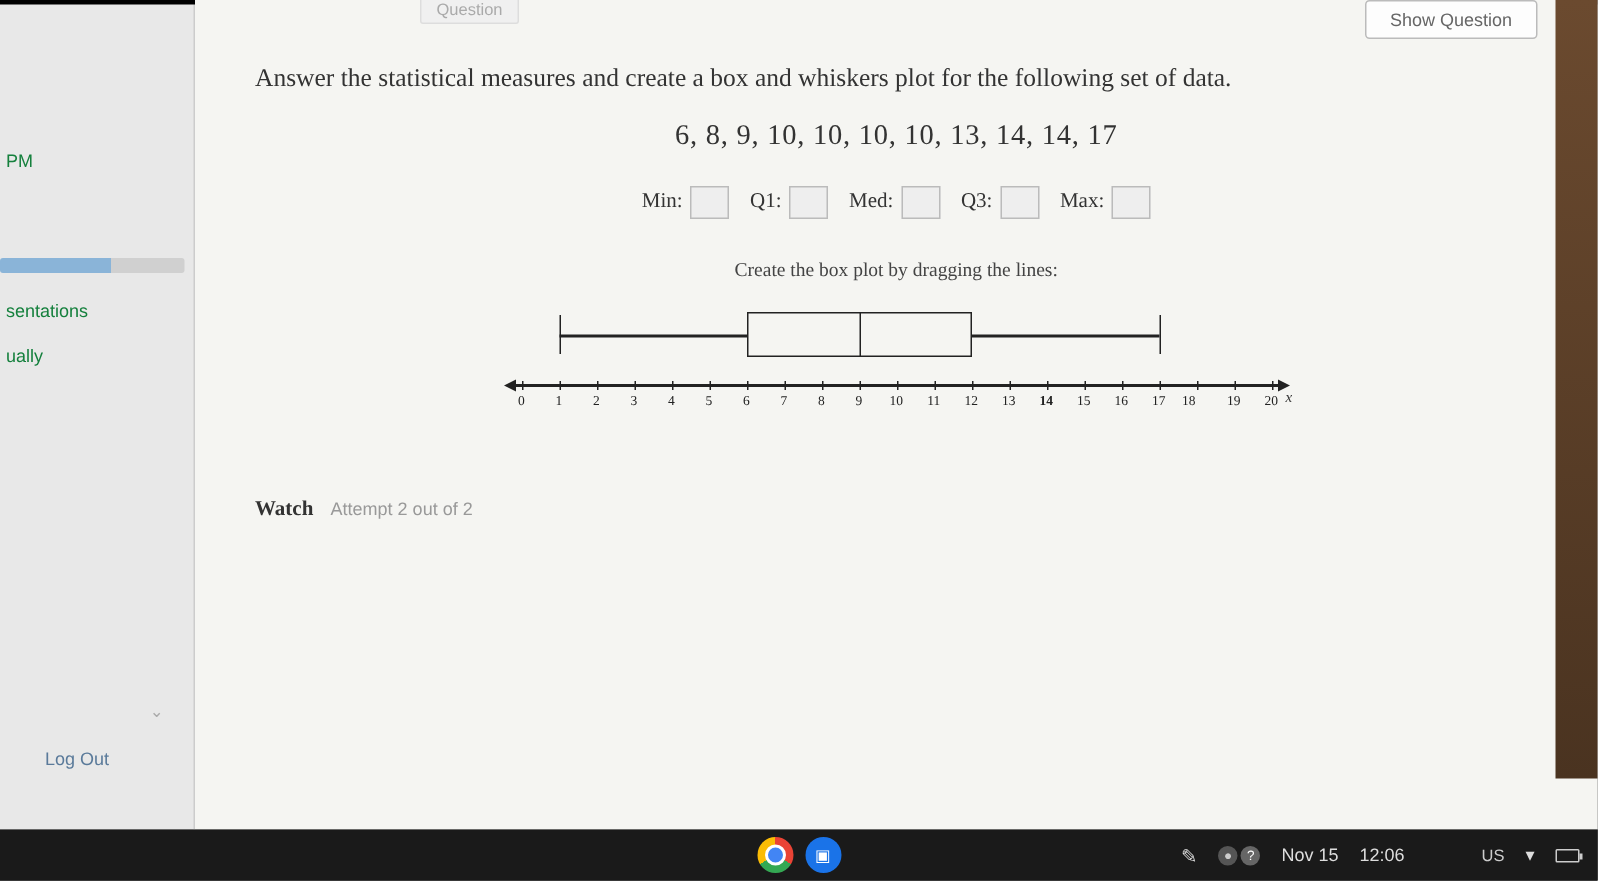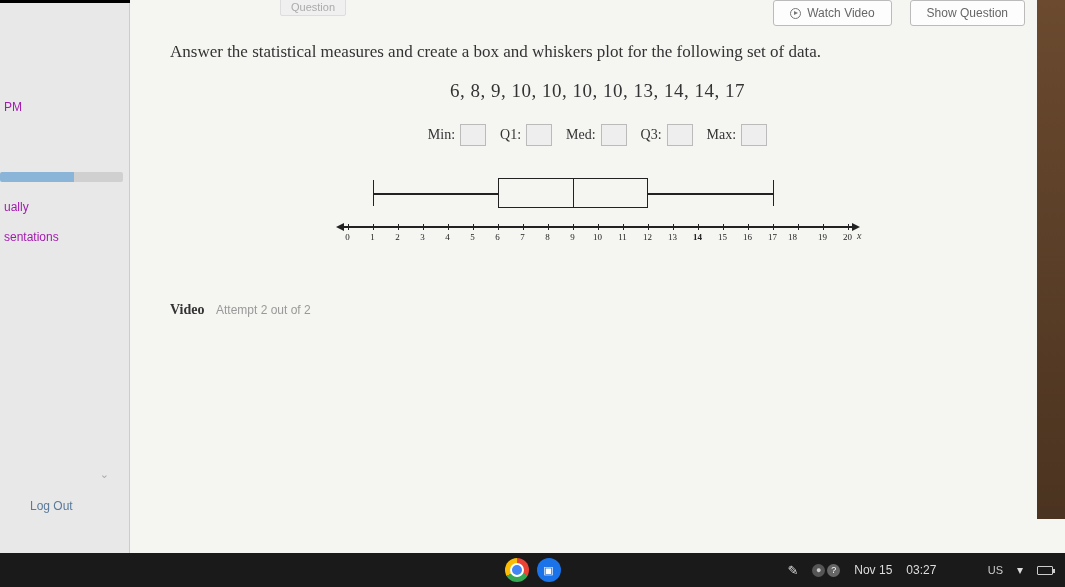--- a/index.html
+++ b/index.html
@@ -28,21 +28,21 @@
     width: 130px;
     background: #e8e8e8;
     border-right: 1px solid #ccc;
     font-family: Arial, sans-serif;
     font-size: 12px;
     color: #666;
     display: flex;
     flex-direction: column;
   }
   .sidebar-top { flex: 1; padding-top: 100px; }
-  .sidebar-item { padding: 8px 4px; color: #a21caf; }
+  .sidebar-item { padding: 8px 4px; color: #15803d; }
   .sidebar-item.pm { padding-top: 0; margin-top: 0; }
   .sidebar-bar {
     height: 10px;
     background: linear-gradient(to right, #8ab4d8 60%, #d0d0d0 60%);
     margin: 50px 6px 10px 0;
     border-radius: 2px;
   }
   .sidebar-bottom {
     padding: 20px 10px 40px 30px;
     color: #5a7a9a;
@@ -283,39 +283,33 @@
 </head>
 <body>
 
 <div class="desktop">
   <div class="screen">
     <div class="bezel-top"></div>
     <div class="sidebar">
       <div class="sidebar-top">
         <div class="sidebar-item pm">PM</div>
         <div class="sidebar-bar"></div>
+        <div class="sidebar-item">sentations</div>
         <div class="sidebar-item">ually</div>
-        <div class="sidebar-item">sentations</div>
       </div>
       <div class="sidebar-bottom">
         <span class="chev">⌄</span>
         <span>Log Out</span>
       </div>
     </div>
 
     <div class="main">
       <div class="topbar">
         <div class="qlabel">Question</div>
         <div class="topbtn">
-          <span class="circ">
-              <span class="tri"></span>
-            </span>
-          <span>Watch Video</span>
-        </div>
-        <div class="topbtn">
           <span>Show Question</span>
         </div>
       </div>
 
       <div class="prompt">Answer the statistical measures and create a box and whiskers plot for the following set of data.</div>
       <div class="dataset">6, 8, 9, 10, 10, 10, 10, 13, 14, 14, 17</div>
 
       <div class="statsrow">
         <div class="statpair">
           <span class="lbl">Min:</span>
@@ -332,20 +326,21 @@
         <div class="statpair">
           <span class="lbl">Q3:</span>
           <span class="box"></span>
         </div>
         <div class="statpair">
           <span class="lbl">Max:</span>
           <span class="box"></span>
         </div>
       </div>
 
+      <div class="instruct">Create the box plot by dragging the lines:</div>
 
       <div class="plotwrap">
         <div class="plot">
           <div class="boxplot" id="boxplot">
               <div class="whisker-line" style="left: 25px; width: 125px;"></div>
               <div class="whisker-line" style="left: 300px; width: 125px;"></div>
               <div class="whisker-cap" style="left: 25px;"></div>
               <div class="whisker-cap" style="left: 425px;"></div>
               <div class="boxrect" style="left: 150px; width: 150px;"></div>
               <div class="median" style="left: 225px;"></div>
@@ -395,41 +390,41 @@
               <div class="ticklabel" style="left: 455px;">18</div>
               <div class="tick" style="left: 485px;"></div>
               <div class="ticklabel" style="left: 485px;">19</div>
               <div class="tick" style="left: 510px;"></div>
               <div class="ticklabel" style="left: 510px;">20</div>
             </div>
         </div>
       </div>
 
       <div class="answerbar">
-        <span class="aw">Video</span>
+        <span class="aw">Watch</span>
         <span class="att">Attempt 2 out of 2</span>
       </div>
     </div>
 
     <div class="wood"></div>
   </div>
 
   <div class="taskbar">
     <div class="center">
       <div class="tbicon chrome"></div>
       <div class="tbicon camicon">▣</div>
     </div>
     <div class="right">
       <span class="pen">✎</span>
       <span class="circpair">
           <span>●</span>
           <span>?</span>
         </span>
       <span>Nov 15</span>
       <span>
-        <span>03:27</span>
+        <span>12:06</span>
         <span class="small">US</span>
       </span>
       <span class="wifi">▾</span>
       <span class="batt"></span>
     </div>
   </div>
 </div>
 
 </body></html>

